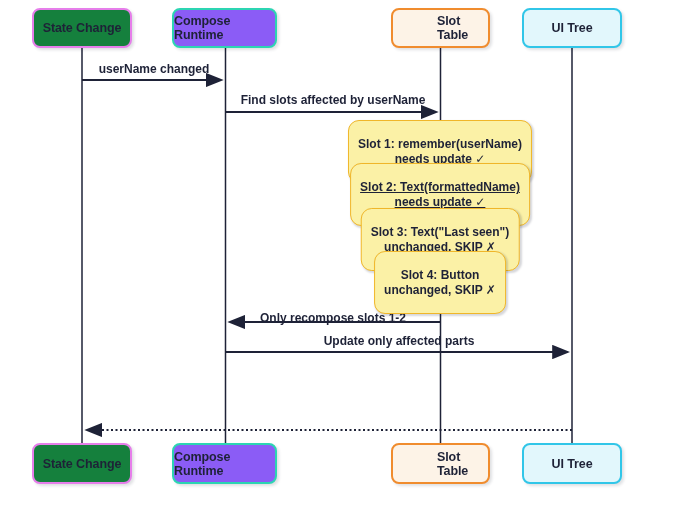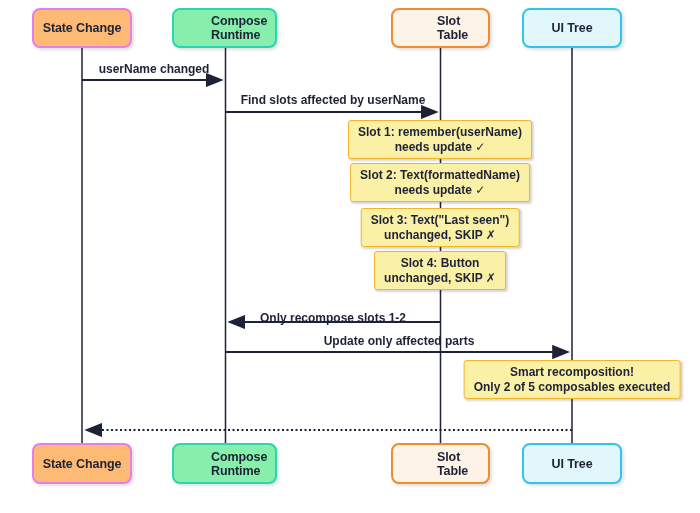--- a/index.html
+++ b/index.html
@@ -31,22 +31,22 @@
     border: 2px solid #000;
     display: flex;
     align-items: center;
     justify-content: center;
     font-size: 12.5px;
     font-weight: 700;
     letter-spacing: -0.1px;
     box-shadow: 2px 2px 3px rgba(30,34,55,0.14);
     z-index: 3;
   }
-  .p-pink   { border-color: #e67eea; background: #fdba74; }
-  .p-teal   { border-color: #2cd5b2; background: #86efac; padding-left: 37px; }
+  .p-pink   { border-color: #e67eea; background: #15803d; }
+  .p-teal   { border-color: #2cd5b2; background: #8b5cf6; }
   .p-orange { border-color: #f08c2e; background: #fdf3e7; padding-left: 44px; }
   .p-cyan   { border-color: #31c6e8; background: #e2f7fc; }
 
   .msg-label {
     position: absolute;
     transform: translateX(-50%);
     white-space: nowrap;
     font-size: 12px;
     font-weight: 700;
     z-index: 2;
@@ -57,22 +57,22 @@
     font-size: 12px;
     margin-left: 3px;
   }
   .note {
     position: absolute;
     transform: translateX(-50%);
     width: max-content;
     box-sizing: border-box;
     background: #fbf1a6;
     border: 1.5px solid #f0b629;
-    border-radius: 3px;
-    padding: 4px 9px;
+    border-radius: 11px;
+    padding: 16px 9px;
     font-size: 12px;
     font-weight: 700;
     line-height: 1.22;
     text-align: center;
     white-space: pre-line;
     box-shadow: 1.5px 1.5px 2px rgba(30,34,55,0.18);
     z-index: 4;
   }
 </style>
 </head>
@@ -112,28 +112,26 @@
     <span>UI Tree</span>
   </div>
 
   <div class="msg-label" style="left:333px; top:93px;">Find slots affected by userName</div>
   <div class="msg-label" style="left:154px; top:62px;">userName changed</div>
   <div class="msg-label" style="left:333px; top:303px;margin-top:8px;">Only recompose slots 1-2</div>
   <div class="msg-label" style="left:399px; top:334px;">Update only affected parts</div>
 
   <div class="note" style="left:440px; top:120px;">Slot 1: remember(userName)
 needs update ✓</div>
-  <div class="note" style="left:440px; top:163px;">Slot 2: Text(formattedName)
+  <div class="note" style="left:440px; top:163px;text-decoration:underline;">Slot 2: Text(formattedName)
 needs update ✓</div>
   <div class="note" style="left:440px; top:208px;">Slot 3: Text("Last seen")
 unchanged, SKIP ✗</div>
   <div class="note" style="left:440px; top:251px;">Slot 4: Button
 unchanged, SKIP ✗</div>
-  <div class="note" style="left:572px; top:360px;">Smart recomposition!
-Only 2 of 5 composables executed</div>
 
   <div class="participant p-pink" style="left:32px; top:443px; width:100px; height:41px;">
     <span>State Change</span>
   </div>
   <div class="participant p-teal" style="left:172px; top:443px; width:105px; height:41px;">
     <span>Compose Runtime</span>
   </div>
   <div class="participant p-orange" style="left:391px; top:443px; width:99px; height:41px;">
     <span>Slot Table</span>
   </div>

